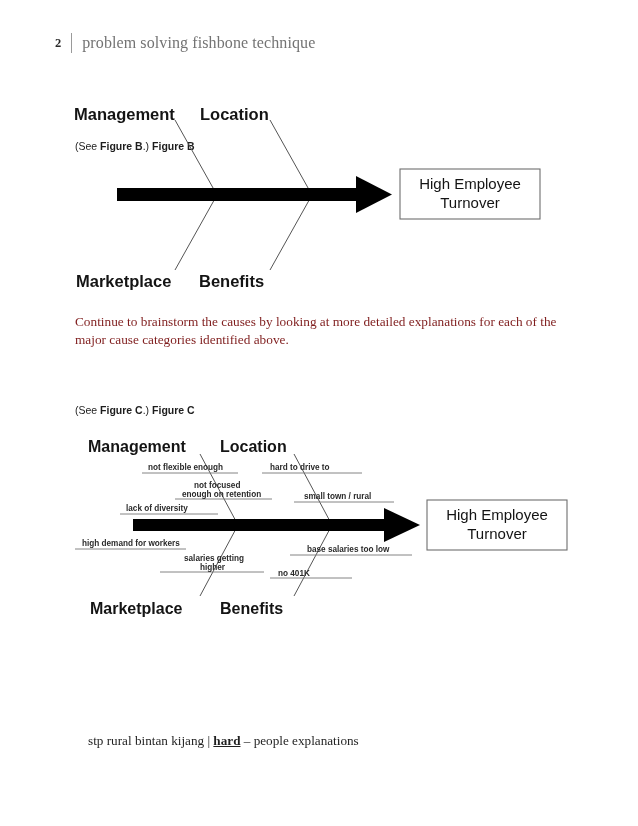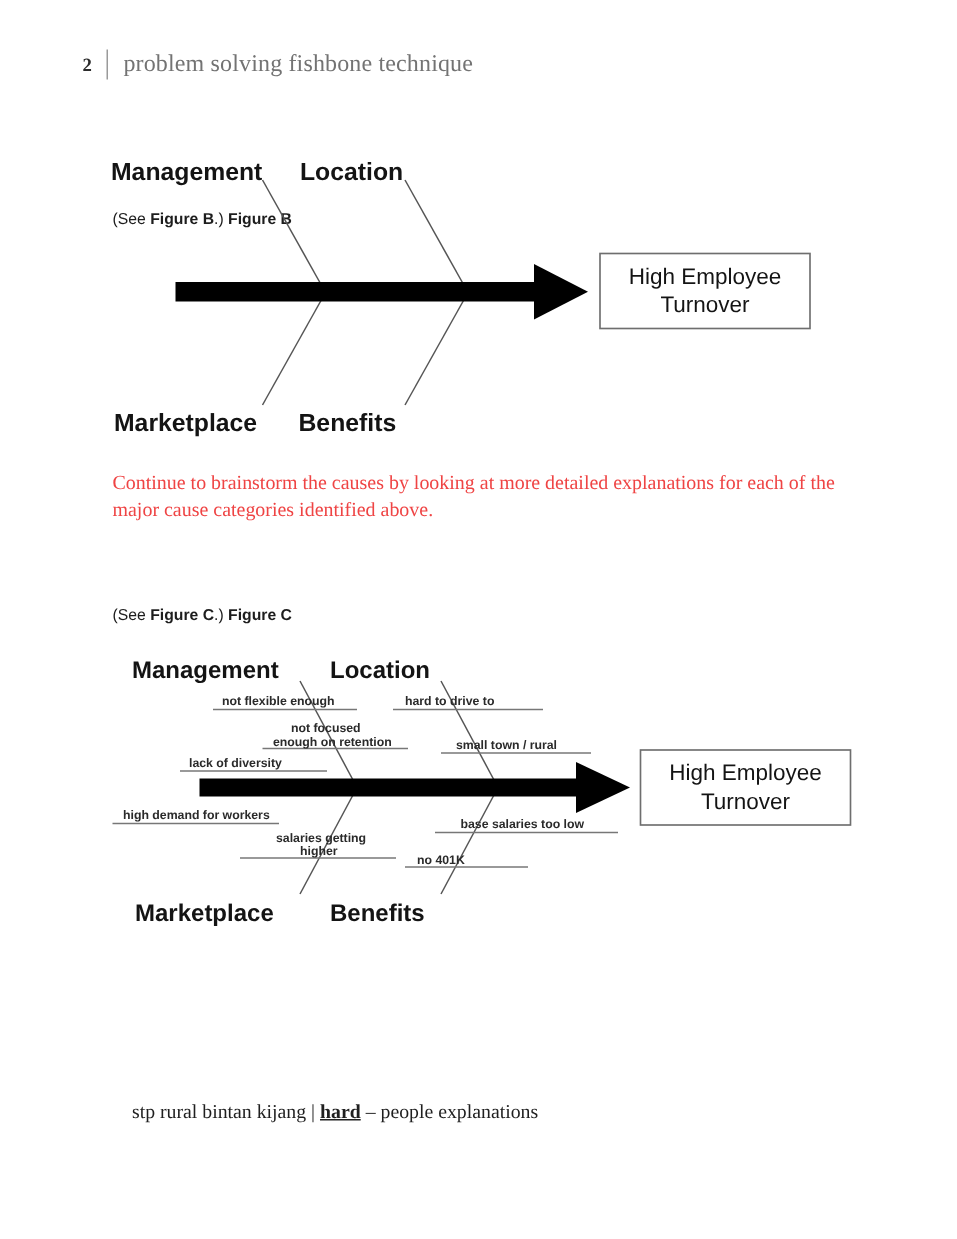--- a/index.html
+++ b/index.html
@@ -37,21 +37,21 @@
     position:absolute;
     font-family:"Liberation Sans", sans-serif;
     font-size:10.5px;color:#1d1d1d;white-space:pre;
   }
   .caption b{font-weight:bold;}
 
   
   .para{
     position:absolute;
     font-family:"Liberation Serif", serif;
-    font-size:13.3px;line-height:17.5px;color:#ef4444;
+    font-size:13.3px;line-height:17.5px;color:#7f1d1d;
     width:488px;
   }
   .para.justify{text-align:justify;}
 
   
   .footer{
     position:absolute;left:88px;top:731px;width:320px;
     font-family:"Liberation Serif", serif;
     font-size:13.2px;line-height:19px;color:#1f1f1f;
   }

